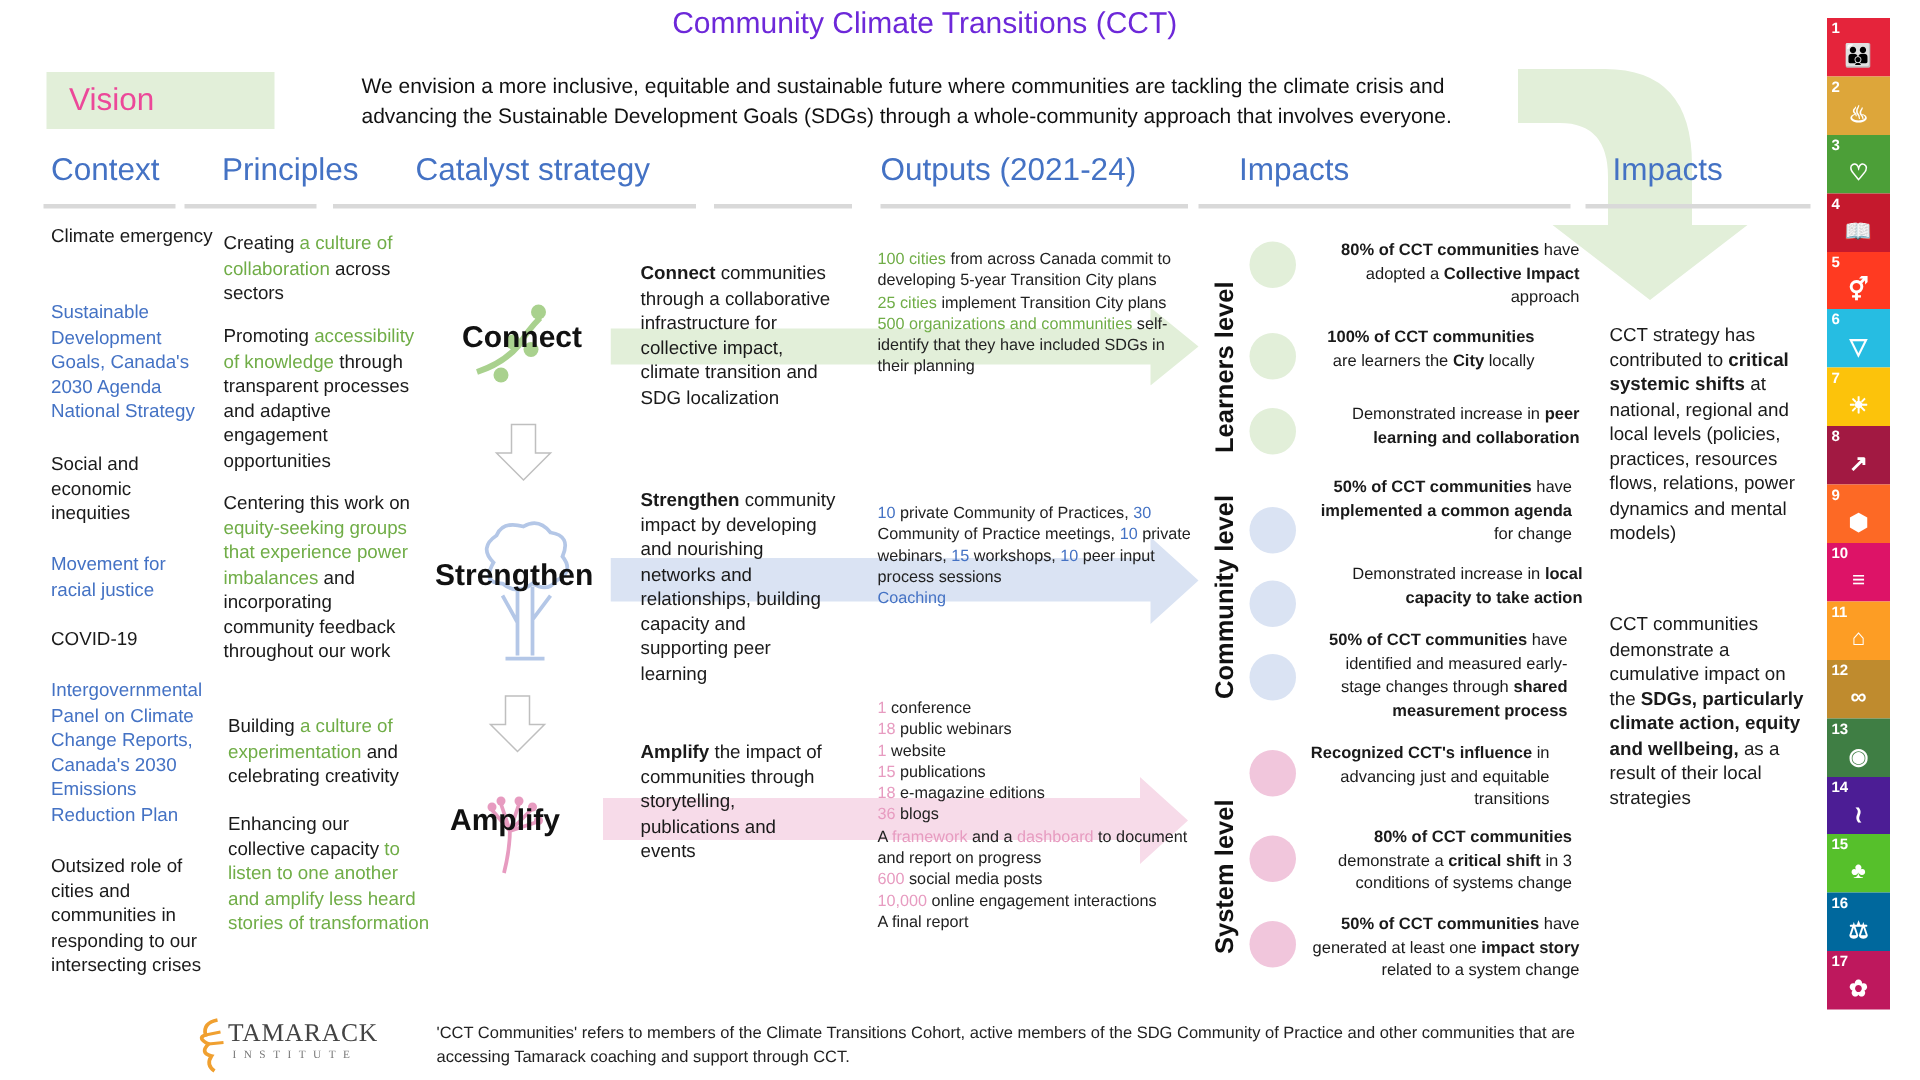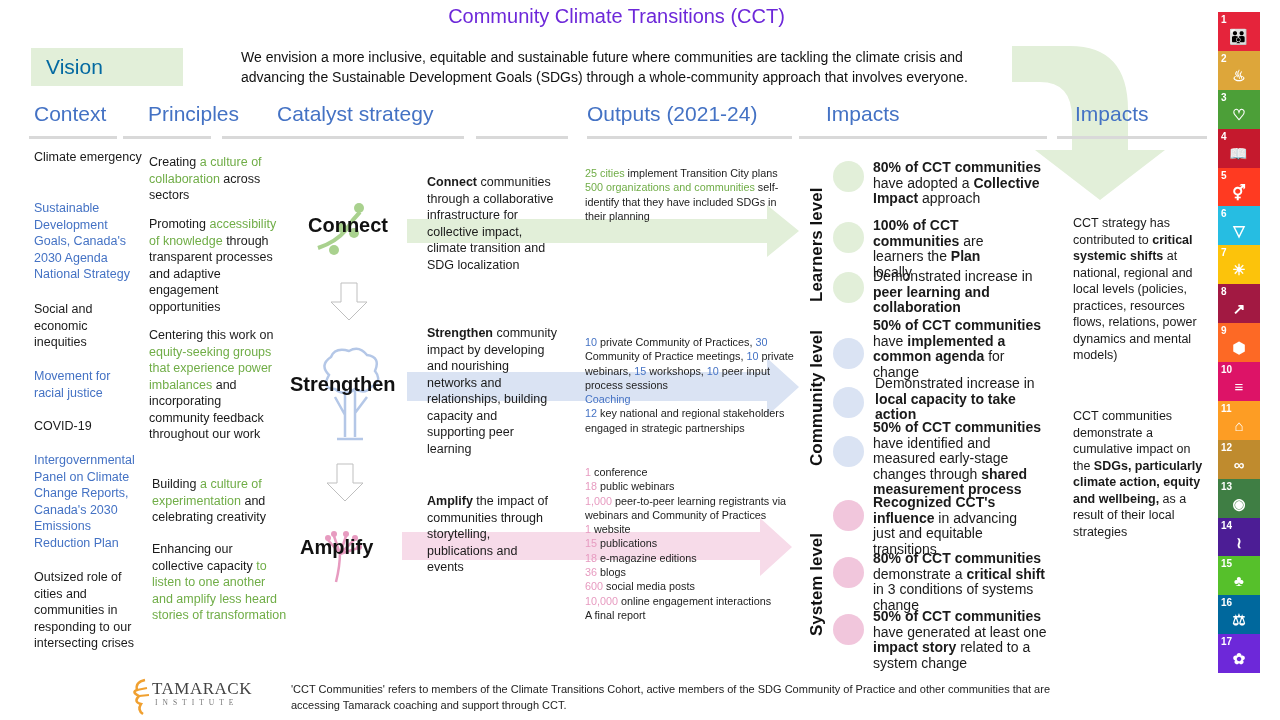--- a/index.html
+++ b/index.html
@@ -1,35 +1,35 @@
 <!DOCTYPE html>
 <html><head>
 <meta charset="utf-8">
 <style>
   html, body { margin:0; padding:0; }
   body { width:1280px; height:720px; position:relative; overflow:hidden; background:#ffffff;
          font-family:"Liberation Sans", sans-serif; color:#1a1a1a; }
   .abs { position:absolute; }
   .title { left:0; width:1233px; top:5px; text-align:center; font-size:20px; color:#6d28d9; }
   .vision-box { left:31px; top:48px; width:152px; height:38px; background:#e2efd9; }
-  .vision-label { left:46px; top:55px; font-size:21px; color:#0369a1; }
+  .vision-label { left:46px; top:55px; font-size:21px; color:#ec4899; }
   .vision-text { left:241px; top:47px; width:770px; font-size:14px; line-height:20px; color:#111; }
   .col-head { top:102px; font-size:21px; color:#4472c4; white-space:nowrap; }
   .col-rule { top:136px; height:3px; background:#d9d9d9; }
   .ctx { left:34px; width:108px; font-size:12.5px; line-height:16.5px; }
   .blue { color:#4472c4; }
   .green { color:#70ad47; }
   .pink { color:#e79bc0; }
   .bluelt { color:#4472c4; }
   .prin { left:149px; width:135px; font-size:12.5px; line-height:16.5px; }
   .strat-word { font-weight:bold; font-size:20px; color:#111; }
   .strat-desc { left:427px; width:130px; font-size:12.5px; line-height:16.5px; }
   .out { left:585px; width:212px; font-size:10.8px; line-height:14.3px; color:#222; }
   .circle { width:31px; height:31px; border-radius:50%; }
-  .oc { left:873px; width:180px; font-size:14px; line-height:15.5px; }
+  .oc { left:873px; width:180px; font-size:11px; line-height:15.5px;text-align:right; }
   .level { font-weight:bold; font-size:17px; color:#111; transform-origin:left top; transform:rotate(-90deg); white-space:nowrap; }
   .imp { left:1073px; width:132px; font-size:12.5px; line-height:16.5px; }
   .sdg-col { left:1218px; top:12px; width:42px; }
   .sdg { width:42px; height:38.9px; position:relative; color:#fff; font-size:9px; font-weight:bold; overflow:hidden; }
   .sdg .n { position:absolute; left:3px; top:2px; font-size:10px; }
   .sdg .g { position:absolute; left:0; width:42px; top:16px; text-align:center; font-size:15px; }
   .footer { left:291px; top:681px; width:760px; font-size:11px; line-height:16px; color:#222; }
   .logo { left:129px; top:676px; width:125px; height:40px; }
   .logo-name { position:absolute; left:23px; top:3px; font-family:"Liberation Serif", serif; font-size:17px; color:#444; letter-spacing:0.5px; }
   .logo-sub { position:absolute; left:26px; top:22px; font-family:"Liberation Serif", serif; font-size:7.5px; color:#777; letter-spacing:5px; }
@@ -134,61 +134,61 @@
   <b>Connect</b><span> communities through a collaborative infrastructure for collective impact, climate transition and SDG localization</span>
 </div>
 <div class="abs strat-desc" style="top:325px">
   <b>Strengthen</b><span> community impact by developing and nourishing networks and relationships, building capacity and supporting peer learning</span>
 </div>
 <div class="abs strat-desc" style="top:493px">
   <b>Amplify</b><span> the impact of communities through storytelling, publications and events</span>
 </div>
 
 <div class="abs out" style="top:166px">
+  <div><span class="green">100 cities</span><span> from across Canada commit to developing 5-year Transition City plans</span></div>
   <div><span class="green">25 cities</span><span> implement Transition City plans</span></div>
   <div><span class="green">500 organizations and communities</span><span> self-identify that they have included SDGs in their planning</span></div>
 </div>
 
 <div class="abs out" style="top:335px">
   <div>
     <span class="bluelt">10</span><span> private Community of Practices, </span><span class="bluelt">30</span><span> Community of Practice meetings, </span><span class="bluelt">10</span><span> private webinars, </span><span class="bluelt">15</span><span> workshops, </span><span class="bluelt">10</span><span> peer input process sessions</span>
   </div>
   <div><span class="bluelt">Coaching</span></div>
-  <div><span class="bluelt">12</span><span> key national and regional stakeholders engaged in strategic partnerships</span></div>
 </div>
 
 <div class="abs out" style="top:465px">
   <div><span class="pink">1</span><span> conference</span></div>
   <div><span class="pink">18</span><span> public webinars</span></div>
-  <div><span class="pink">1,000</span><span> peer-to-peer learning registrants via webinars and Community of Practices</span></div>
   <div><span class="pink">1</span><span> website</span></div>
   <div><span class="pink">15</span><span> publications</span></div>
   <div><span class="pink">18</span><span> e-magazine editions</span></div>
   <div><span class="pink">36</span><span> blogs</span></div>
+  <div><span>A </span><span class="pink">framework</span><span> and a </span><span class="pink">dashboard</span><span> to document and report on progress</span></div>
   <div><span class="pink">600</span><span> social media posts</span></div>
   <div><span class="pink">10,000</span><span> online engagement interactions</span></div>
   <div><span>A final report</span></div>
 </div>
 
 <div class="abs level" style="left:807px;top:302px">Learners level</div>
 <div class="abs level" style="left:807px;top:466px">Community level</div>
 <div class="abs level" style="left:807px;top:636px">System level</div>
 
 <div class="abs circle" style="left:833px;top:161px;background:#e2efd9"></div>
 <div class="abs circle" style="left:833px;top:222px;background:#e2efd9"></div>
 <div class="abs circle" style="left:833px;top:272px;background:#e2efd9"></div>
 <div class="abs circle" style="left:833px;top:338px;background:#dae3f3"></div>
 <div class="abs circle" style="left:833px;top:387px;background:#dae3f3"></div>
 <div class="abs circle" style="left:833px;top:436px;background:#dae3f3"></div>
 <div class="abs circle" style="left:833px;top:500px;background:#f1c6dc"></div>
 <div class="abs circle" style="left:833px;top:557px;background:#f1c6dc"></div>
 <div class="abs circle" style="left:833px;top:614px;background:#f1c6dc"></div>
 
 <div class="abs oc" style="top:160px"><b>80% of CCT communities</b><span> have adopted a </span><b>Collective Impact</b><span> approach</span></div>
-<div class="abs oc" style="top:218px;width:150px"><b>100% of CCT communities</b><span> are learners the </span><b>Plan</b><span> locally</span></div>
+<div class="abs oc" style="top:218px;width:150px"><b>100% of CCT communities</b><span> are learners the </span><b>City</b><span> locally</span></div>
 <div class="abs oc" style="top:269px"><span>Demonstrated increase in </span><b>peer learning and collaboration</b></div>
 
 <div class="abs oc" style="top:318px;width:175px"><b>50% of CCT communities</b><span> have </span><b>implemented a common agenda</b><span> for change</span></div>
 <div class="abs oc" style="left:875px;top:376px"><span>Demonstrated increase in </span><b>local capacity to take action</b></div>
 <div class="abs oc" style="top:420px;width:172px"><b>50% of CCT communities</b><span> have identified and measured early-stage changes through </span><b>shared measurement process</b></div>
 
 <div class="abs oc" style="top:495px;width:160px"><b>Recognized CCT's influence</b><span> in advancing just and equitable transitions</span></div>
 <div class="abs oc" style="top:551px;width:175px"><b>80% of CCT communities</b><span> demonstrate a </span><b>critical shift</b><span> in 3 conditions of systems change</span></div>
 <div class="abs oc" style="top:609px"><b>50% of CCT communities</b><span> have generated at least one </span><b>impact story</b><span> related to a system change</span></div>
 
@@ -253,21 +253,21 @@
       <span class="g">≀</span>
     </div>
     <div class="sdg" title="LIFE ON LAND" style="background: rgb(86, 192, 43);">
       <span class="n">15</span>
       <span class="g">♣</span>
     </div>
     <div class="sdg" title="PEACE, JUSTICE AND STRONG INSTITUTIONS" style="background: rgb(0, 104, 157);">
       <span class="n">16</span>
       <span class="g">⚖</span>
     </div>
-    <div class="sdg" title="PARTNERSHIPS FOR THE GOALS" style="background: #6d28d9;">
+    <div class="sdg" title="PARTNERSHIPS FOR THE GOALS" style="background: #be185d;">
       <span class="n">17</span>
       <span class="g">✿</span>
     </div>
   </div>
 
 <div class="abs logo">
   <svg style="position:absolute;left:0;top:0" width="24" height="40">
     <path d="M16 4 Q6 6 8 14 Q2 16 10 20 Q4 26 12 28 Q8 34 14 38" stroke="#f0a030" stroke-width="2.5" fill="none"></path>
     <path d="M8 14 L18 12 M10 20 L20 19" stroke="#f0a030" stroke-width="2" fill="none"></path>
   </svg>

